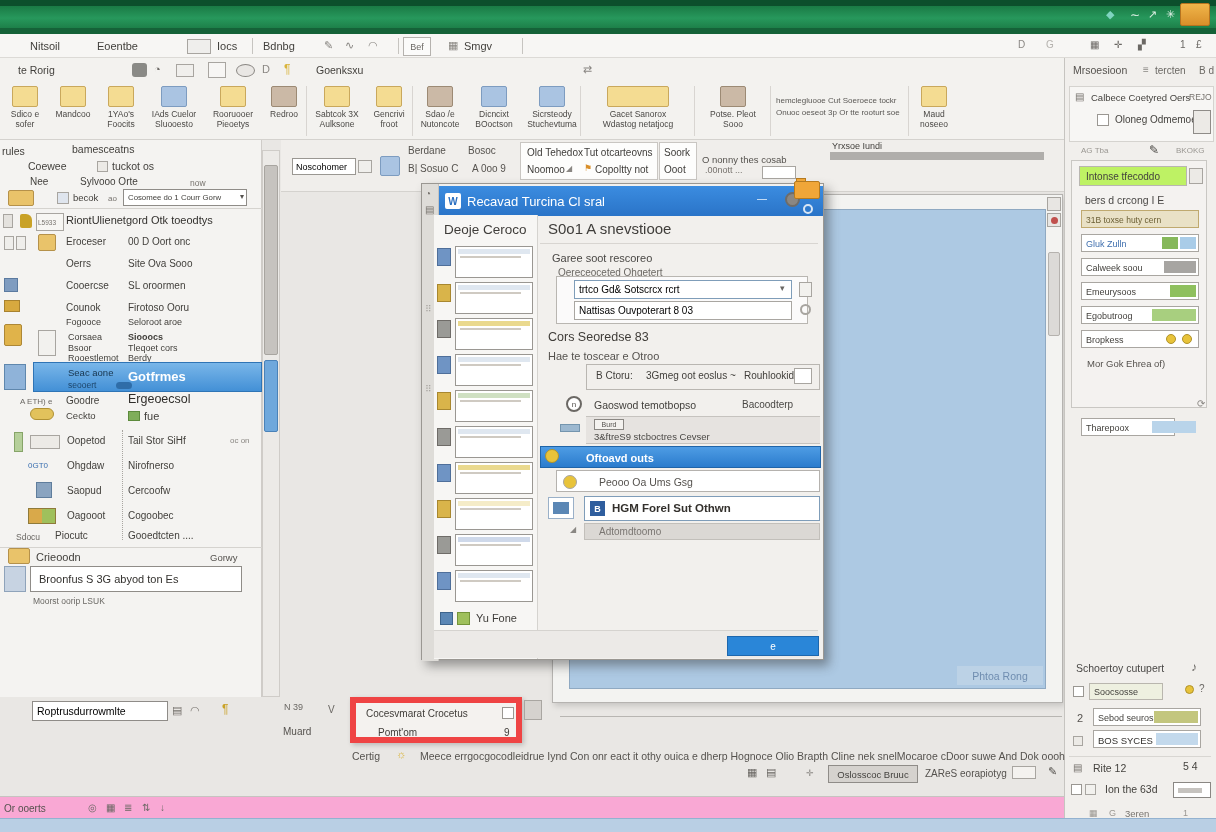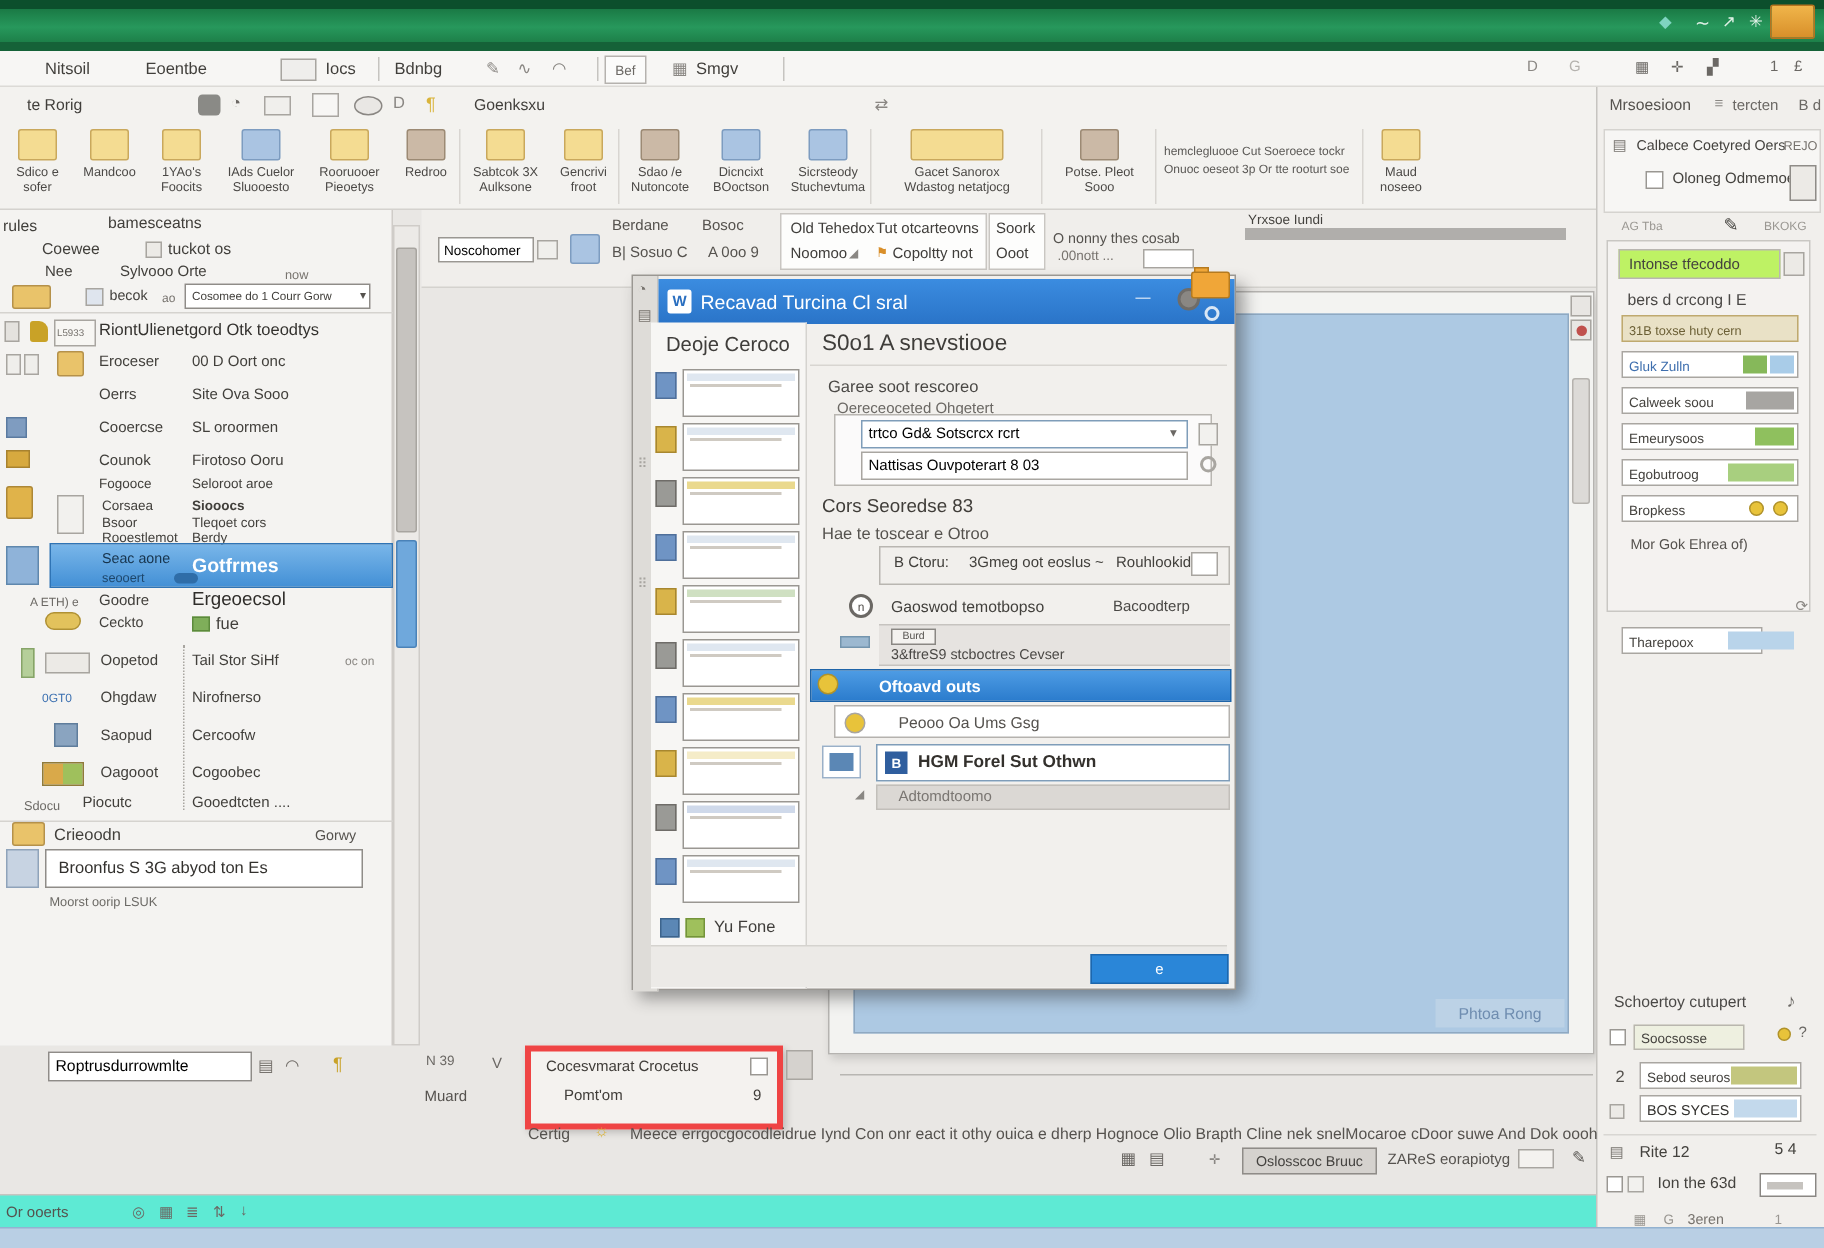--- a/index.html
+++ b/index.html
@@ -517,42 +517,42 @@
   </div>
 
   <input class="bx" style="left: 32px; top: 701px; width: 136px; height: 20px; border-color: rgb(143, 140, 136); font-size: 10.5px; padding: 0px 4px;" value="Roptrusdurrowmlte">
   <div class="tx" style="left:172px;top:704px;font-size:11px;color:#77736e;">▤</div>
   <div class="tx" style="left:190px;top:704px;font-size:11px;color:#77736e;">◠</div>
   <div class="tx" style="left:222px;top:702px;font-size:12px;color:#c9a227;">¶</div>
   <div class="tx" style="left:284px;top:702px;font-size:9px;color:#6b6864;">N 39</div>
   <div class="tx" style="left:328px;top:704px;font-size:10px;color:#6b6864;">V</div>
   <div class="tx" style="left:283px;top:726px;font-size:10px;color:#55524e;">Muard</div>
 
-  <div class="a" style="left:350px;top:697px;width:172px;height:56px;background:#f4f2ef;border:4px solid #ef4444;box-shadow:2px 2px 5px rgba(0,0,0,0.2);">
+  <div class="a" style="left:350px;top:697px;width:172px;height:46px;background:#f4f2ef;border:6px solid #ef4444;box-shadow:2px 2px 5px rgba(0,0,0,0.2);">
     <span class="tx" style="left:10px;top:5px;font-size:10px;color:#3f3c38;position:absolute;">Cocesvmarat Crocetus</span>
     <span class="a" style="left:146px;top:4px;width:12px;height:12px;background:#fff;border:1px solid #9a9792;position:absolute;"></span>
     <span class="tx" style="left:22px;top:24px;font-size:10px;color:#3f3c38;position:absolute;">Pomt'om</span>
     <span class="tx" style="left:148px;top:24px;font-size:10px;color:#3f3c38;position:absolute;">9</span>
   </div>
   <div class="a" style="left:524px;top:700px;width:18px;height:20px;background:#d5d2ce;border:1px solid #a9a6a1;"></div>
 
   <div class="tx" style="left:352px;top:750px;font-size:10.5px;color:#55524e;">Certig</div>
   <div class="tx" style="left:396px;top:748px;font-size:11px;color:#d9b43a;">☼</div>
   <div class="tx" style="left:420px;top:750px;font-size:10.5px;color:#55524e;max-width:645px;overflow:hidden;">Meece errgocgocodleidrue Iynd Con onr eact it othy ouica e dherp Hognoce Olio Brapth Cline nek snelMocaroe cDoor suwe And Dok oooh ustorch roo</div>
   <div class="tx" style="left:747px;top:766px;font-size:11px;color:#6b6864;">▦</div>
   <div class="tx" style="left:766px;top:766px;font-size:11px;color:#6b6864;">▤</div>
   <div class="tx" style="left:806px;top:768px;font-size:9px;color:#8a8783;">✛</div>
   <div class="a cc" style="left:828px;top:765px;width:90px;height:18px;background:#d5d2ce;border:1px solid #8f8c88;">
     <span class="tx" style="position:static;font-size:9.5px;color:#44423f;">Oslosscoc Bruuc</span>
   </div>
   <div class="tx" style="left:925px;top:768px;font-size:10px;color:#55524e;">ZAReS eorapiotyg</div>
   <div class="chip" style="left:1012px;top:766px;width:24px;height:13px;background:#f4f2ef;"></div>
   <div class="tx" style="left:1048px;top:765px;font-size:11px;color:#55524e;">✎</div>
 
-  <div class="a" style="left:0;top:796px;width:1064px;height:22px;background:#5eead4;border-top:1px solid #c6c4c0;">
+  <div class="a" style="left:0;top:796px;width:1064px;height:22px;background:#f9a8d4;border-top:1px solid #c6c4c0;">
     <span class="tx" style="left:4px;top:6px;font-size:10px;color:#55524e;position:absolute;">Or ooerts</span>
     <span class="tx" style="left:88px;top:5px;font-size:10px;color:#6b6864;position:absolute;">◎</span>
     <span class="tx" style="left:106px;top:5px;font-size:10px;color:#6b6864;position:absolute;">▦</span>
     <span class="tx" style="left:124px;top:5px;font-size:10px;color:#6b6864;position:absolute;">≣</span>
     <span class="tx" style="left:142px;top:5px;font-size:10px;color:#6b6864;position:absolute;">⇅</span>
     <span class="tx" style="left:160px;top:5px;font-size:10px;color:#6b6864;position:absolute;">↓</span>
   </div>
 
   <div class="a" style="left:0;top:818px;width:1216px;height:14px;background:#b9cfe4;border-top:1px solid #93b2d0;"></div>
 

